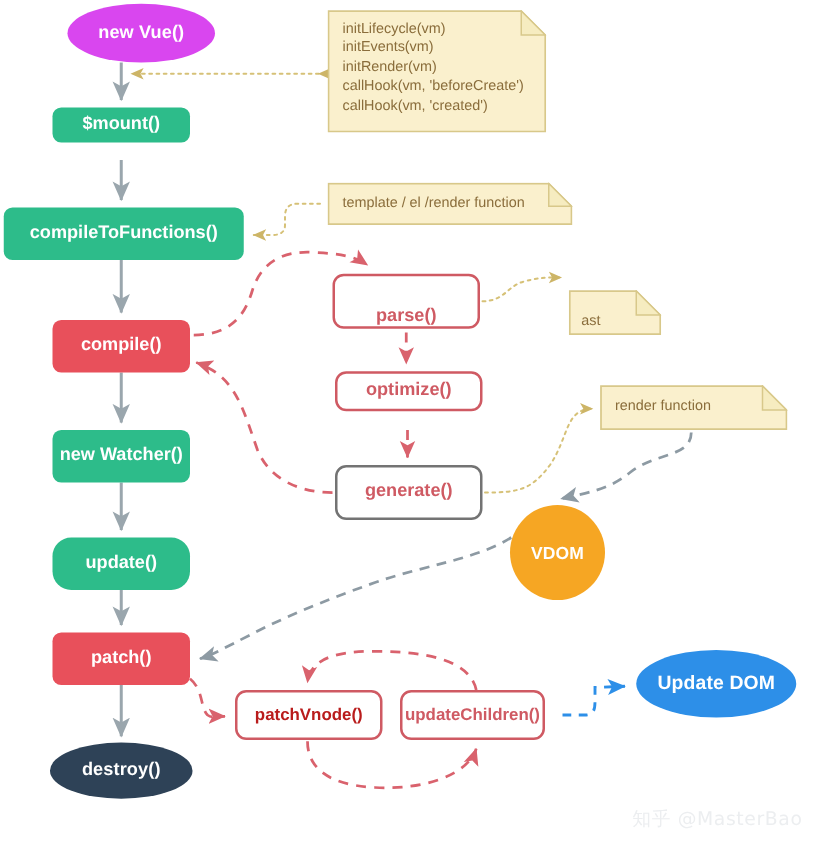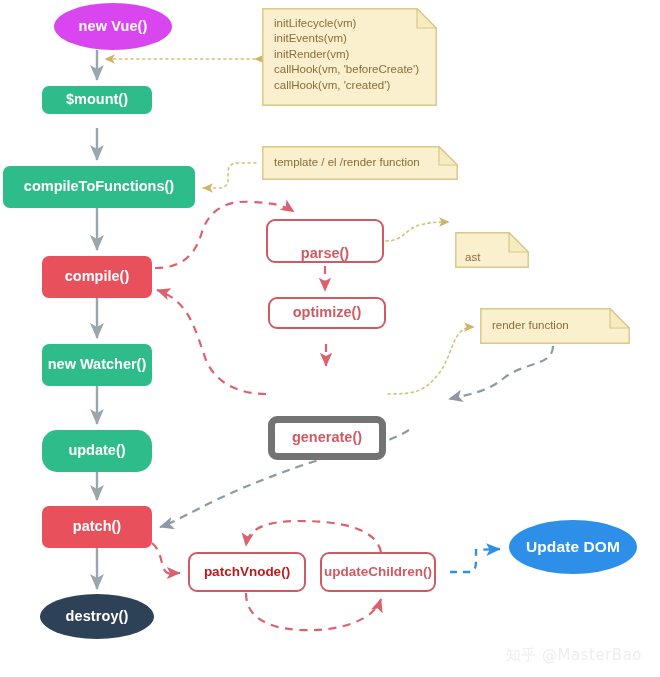--- a/index.html
+++ b/index.html
@@ -179,24 +179,27 @@
   </div>
 
   <div class="node n-out" style="left:266px;top:219px;width:118px;height:44px;border:2px solid #cf5a63;color:#cf5a63;align-items:flex-end;">
     <span class="node-label">parse()</span>
   </div>
 
   <div class="node n-out" style="left:268px;top:297px;width:118px;height:32px;border:2px solid #cf5a63;color:#cf5a63;">
     <span class="node-label">optimize()</span>
   </div>
 
-  <div class="node n-out" style="left:268px;top:372px;width:118px;height:44px;border:7px solid #737373;color:#cf5a63;margin-top:44px;">
+  <div class="node n-out" style="left:268px;top:372px;width:118px;height:44px;border:2px solid #737373;color:#cf5a63;">
     <span class="node-label">generate()</span>
   </div>
 
+  <div class="node n-term" style="left:408px;top:404px;width:76px;height:76px;background:#f6a623;font-size:14px;">
+    <span class="node-label">VDOM</span>
+  </div>
 
   <div class="node n-out" style="left:188px;top:552px;width:118px;height:40px;border:2px solid #cf5a63;color:#b91c1c;font-size:13.5px;">
     <span class="node-label">patchVnode()</span>
   </div>
 
   <div class="node n-out" style="left:320px;top:552px;width:116px;height:40px;border:2px solid #cf5a63;color:#cf5a63;font-size:13.5px;">
     <span class="node-label">updateChildren()</span>
   </div>
 
   <div class="node n-term" style="left:509px;top:520px;width:128px;height:54px;background:#2d8fe8;font-size:15.5px;">

